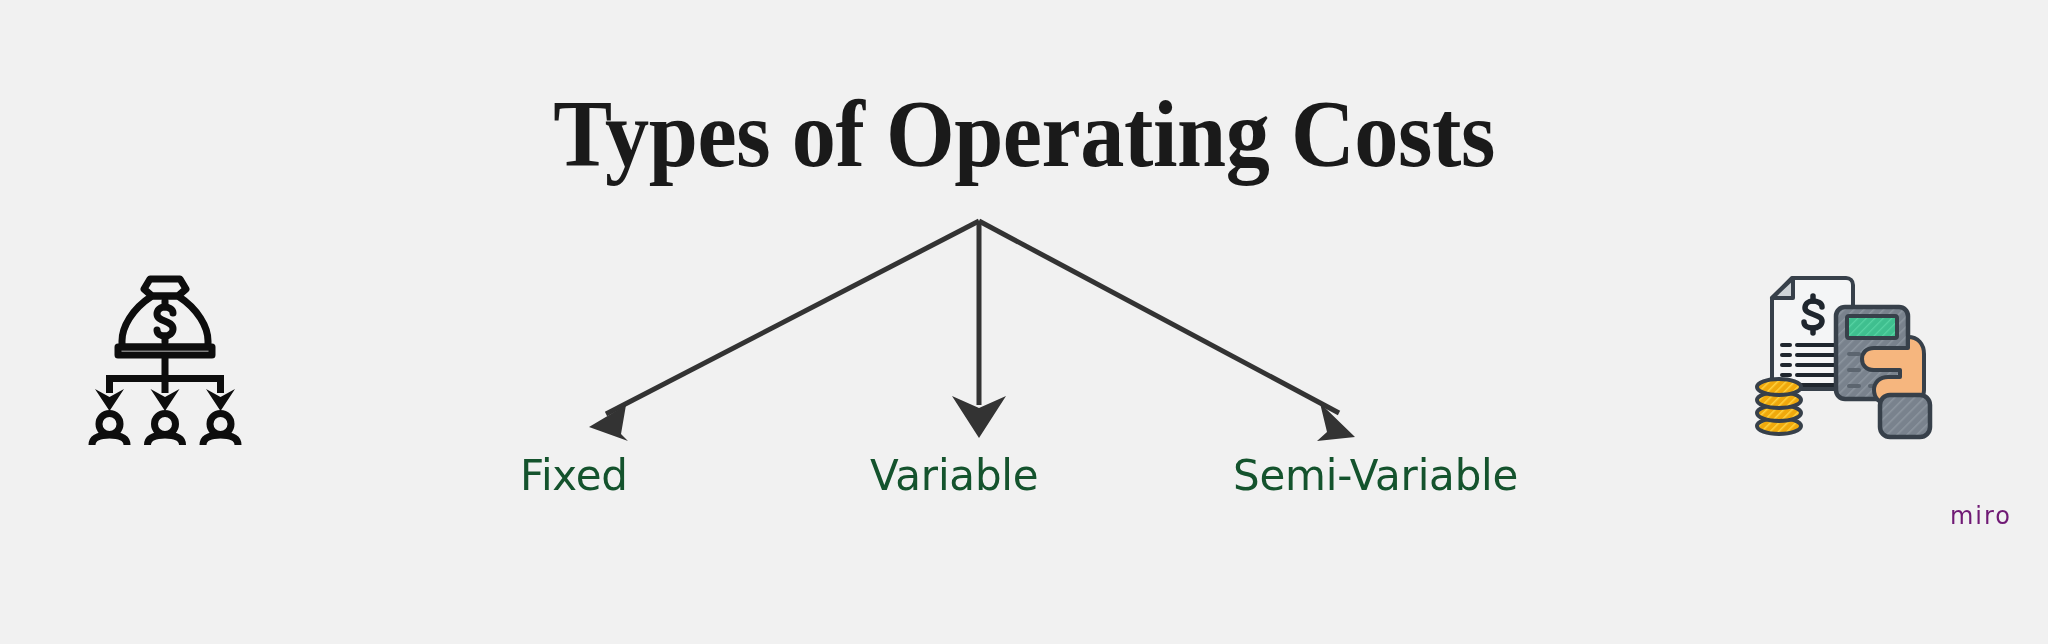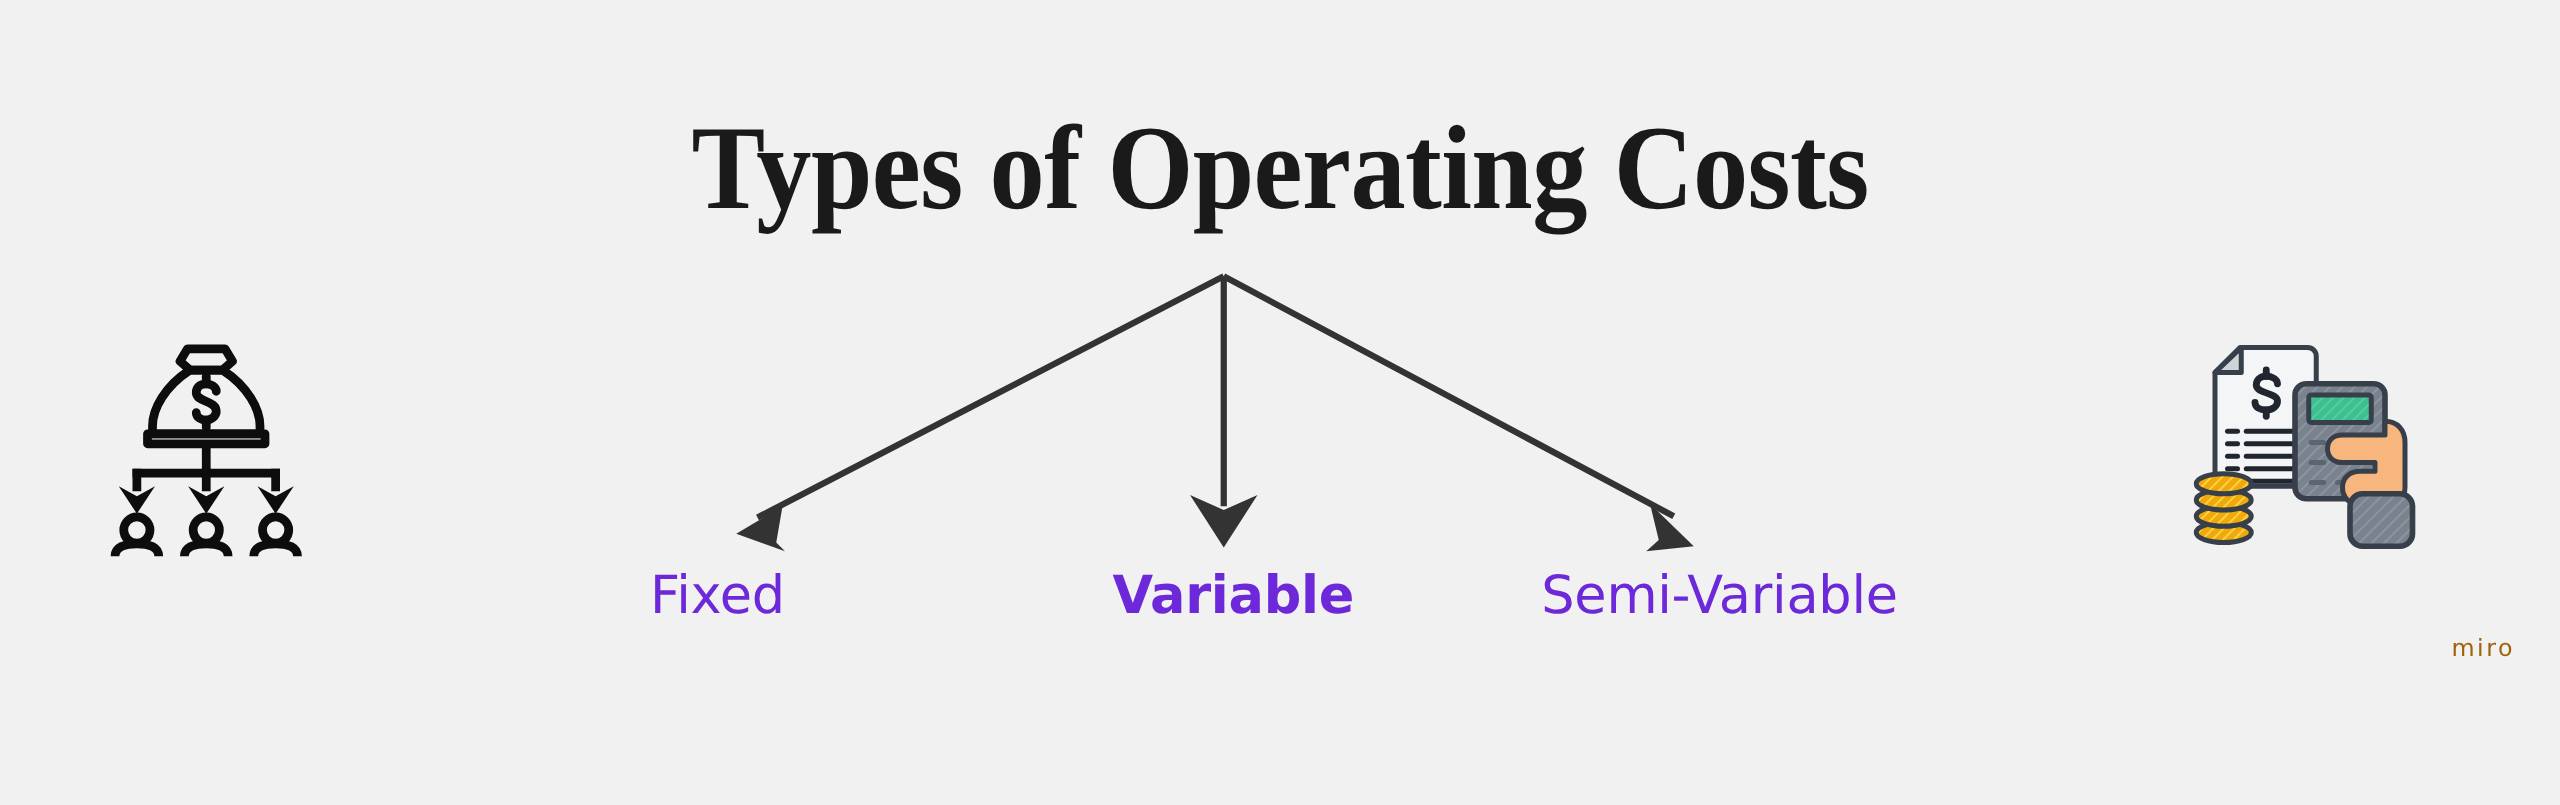--- a/index.html
+++ b/index.html
@@ -48,26 +48,26 @@
     pointer-events: none;
   }
 
   
   .branch-label {
     position: absolute;
     top: 451px;
     font-family: "DejaVu Sans", "Liberation Sans", sans-serif;
     font-size: 42px;
     font-weight: 400;
-    color: #6d28d9;
+    color: #14532d;
     white-space: nowrap;
     letter-spacing: -0.2px;
   }
   .branch-label.l0 { left: 520px; }
-  .branch-label.l1 { left: 890px; font-weight: bold; }
+  .branch-label.l1 { left: 870px; }
   .branch-label.l2 { left: 1233px; }
 
   
   .icon-left {
     position: absolute;
     left: 80px;
     top: 265px;
     width: 170px;
     height: 180px;
   }
@@ -78,23 +78,23 @@
     width: 196px;
     height: 178px;
   }
 
   
   .watermark {
     position: absolute;
     right: 36px;
     bottom: 22px;
     font-family: "DejaVu Sans", "Liberation Sans", sans-serif;
-    font-size: 19px;
+    font-size: 24px;
     letter-spacing: 2px;
-    color: #a16207;
+    color: #701a75;
     font-weight: 400;
   }
 </style>
 </head>
 <body>
 
 <div id="board">
 
   <div class="title">Types of Operating Costs</div>
 

